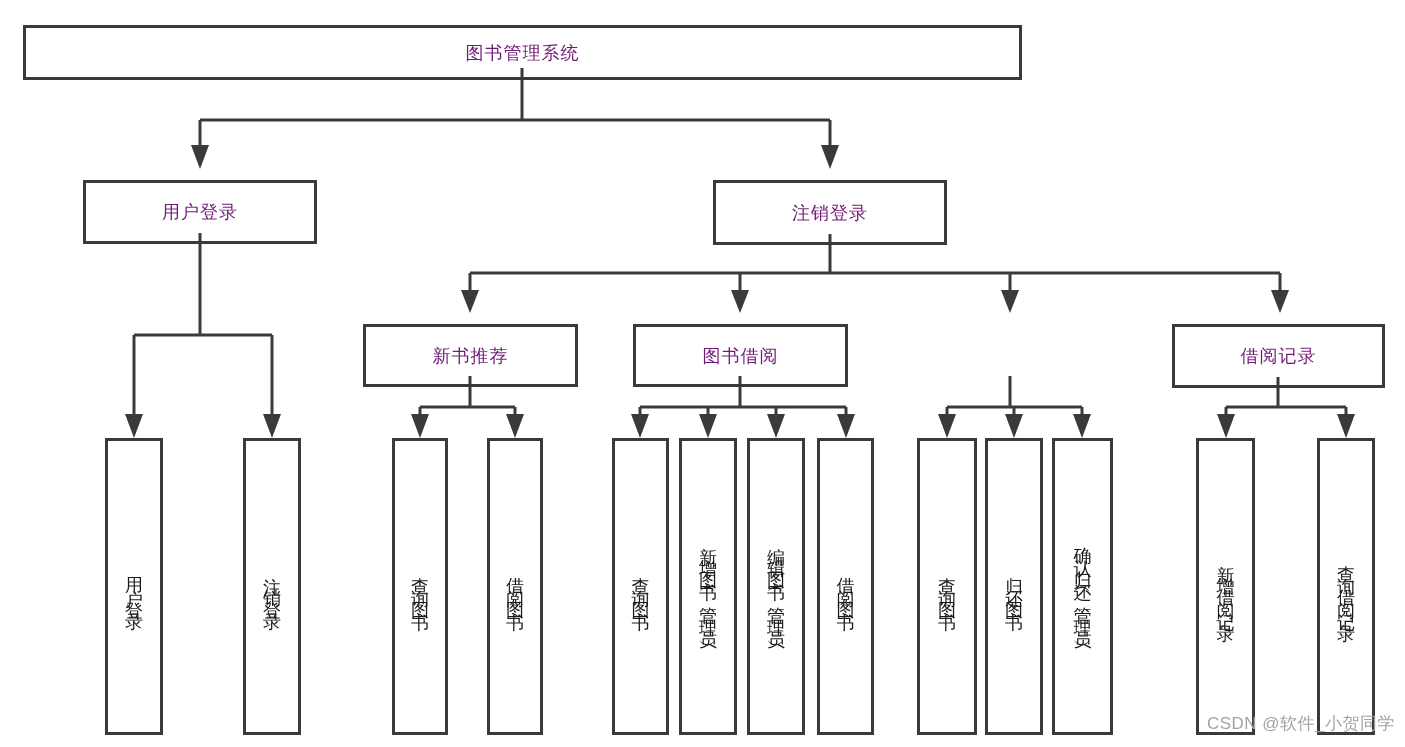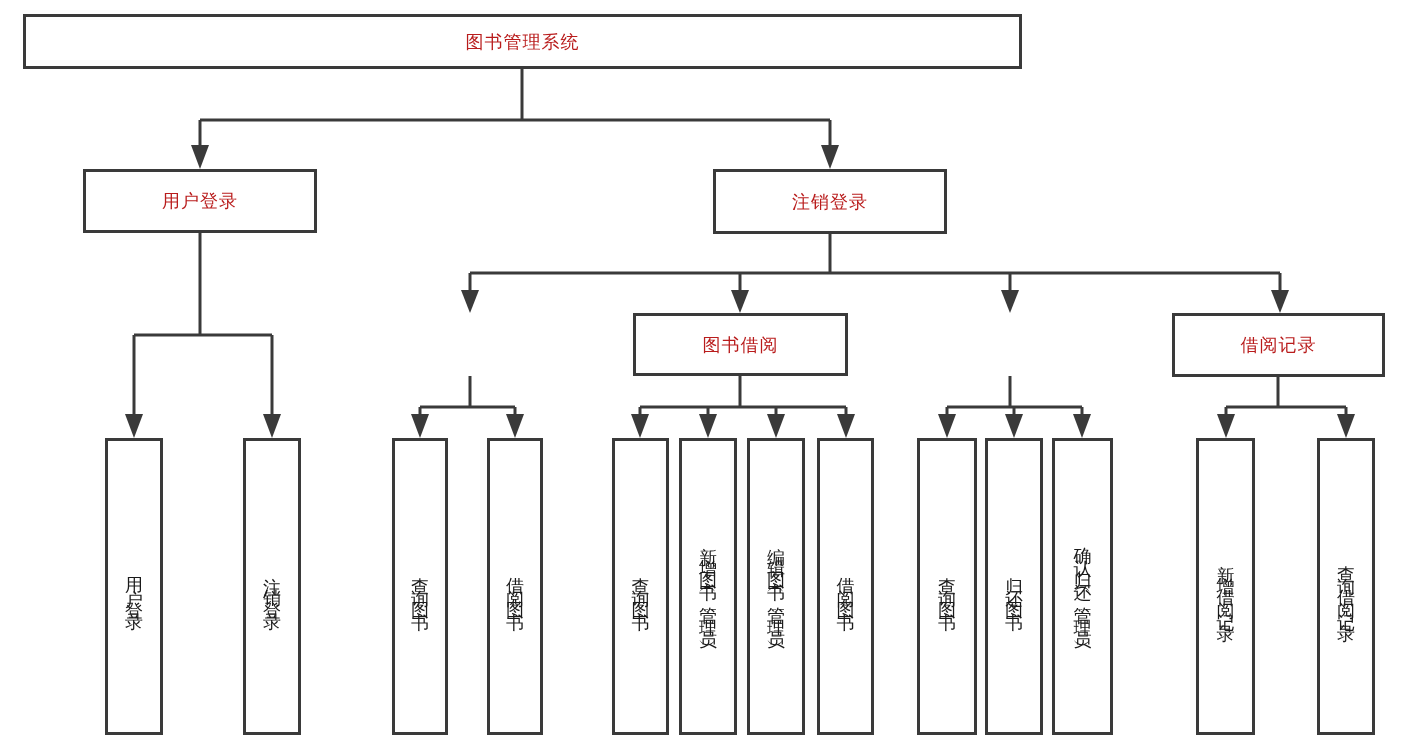--- a/index.html
+++ b/index.html
@@ -22,21 +22,22 @@
     border:3px solid #3a3a3a;
     background:#ffffff;
     display:flex;
     align-items:center;
     justify-content:center;
     z-index:1;
   }
   .hbox{
     font-size:18px;
     letter-spacing:1px;
-    color:#b91c1c;
+    color:#701a75;
+    margin-top:11px;
   }
   .vbox span{
     writing-mode:vertical-rl;
     text-orientation:mixed;
     font-size:18px;
     letter-spacing:12px;
     color:#1a1a1a;
     line-height:1;
   }
   .watermark{
@@ -119,20 +120,21 @@
       <polygon points="1226,438 1217,414 1235,414"></polygon>
       <polygon points="1346,438 1337,414 1355,414"></polygon>
     </g>
   </svg>
 
   <div class="node hbox" style="left:23px;top:14px;width:999px;height:55px;">图书管理系统</div>
 
   <div class="node hbox" style="left:83px;top:169px;width:234px;height:64px;">用户登录</div>
   <div class="node hbox" style="left:713px;top:169px;width:234px;height:65px;">注销登录</div>
 
+  <div class="node hbox" style="left:363px;top:313px;width:215px;height:63px;">新书推荐</div>
   <div class="node hbox" style="left:633px;top:313px;width:215px;height:63px;font-family:Liberation Mono, monospace;">图书借阅</div>
   <div class="node hbox" style="left:1172px;top:313px;width:213px;height:64px;">借阅记录</div>
 
   <div class="node vbox" style="left:105px;top:438px;width:58px;height:297px;">
     <span>用户登录</span>
   </div>
   <div class="node vbox" style="left:243px;top:438px;width:58px;height:297px;">
     <span>注销登录</span>
   </div>
 
@@ -166,14 +168,15 @@
     <span>确认归还（管理员）</span>
   </div>
 
   <div class="node vbox" style="left:1196px;top:438px;width:59px;height:297px;">
     <span>新增借阅记录</span>
   </div>
   <div class="node vbox" style="left:1317px;top:438px;width:58px;height:297px;">
     <span>查询借阅记录</span>
   </div>
 
+  <div class="watermark">CSDN @软件_小贺同学</div>
 
 </div>
 
 </body></html>

